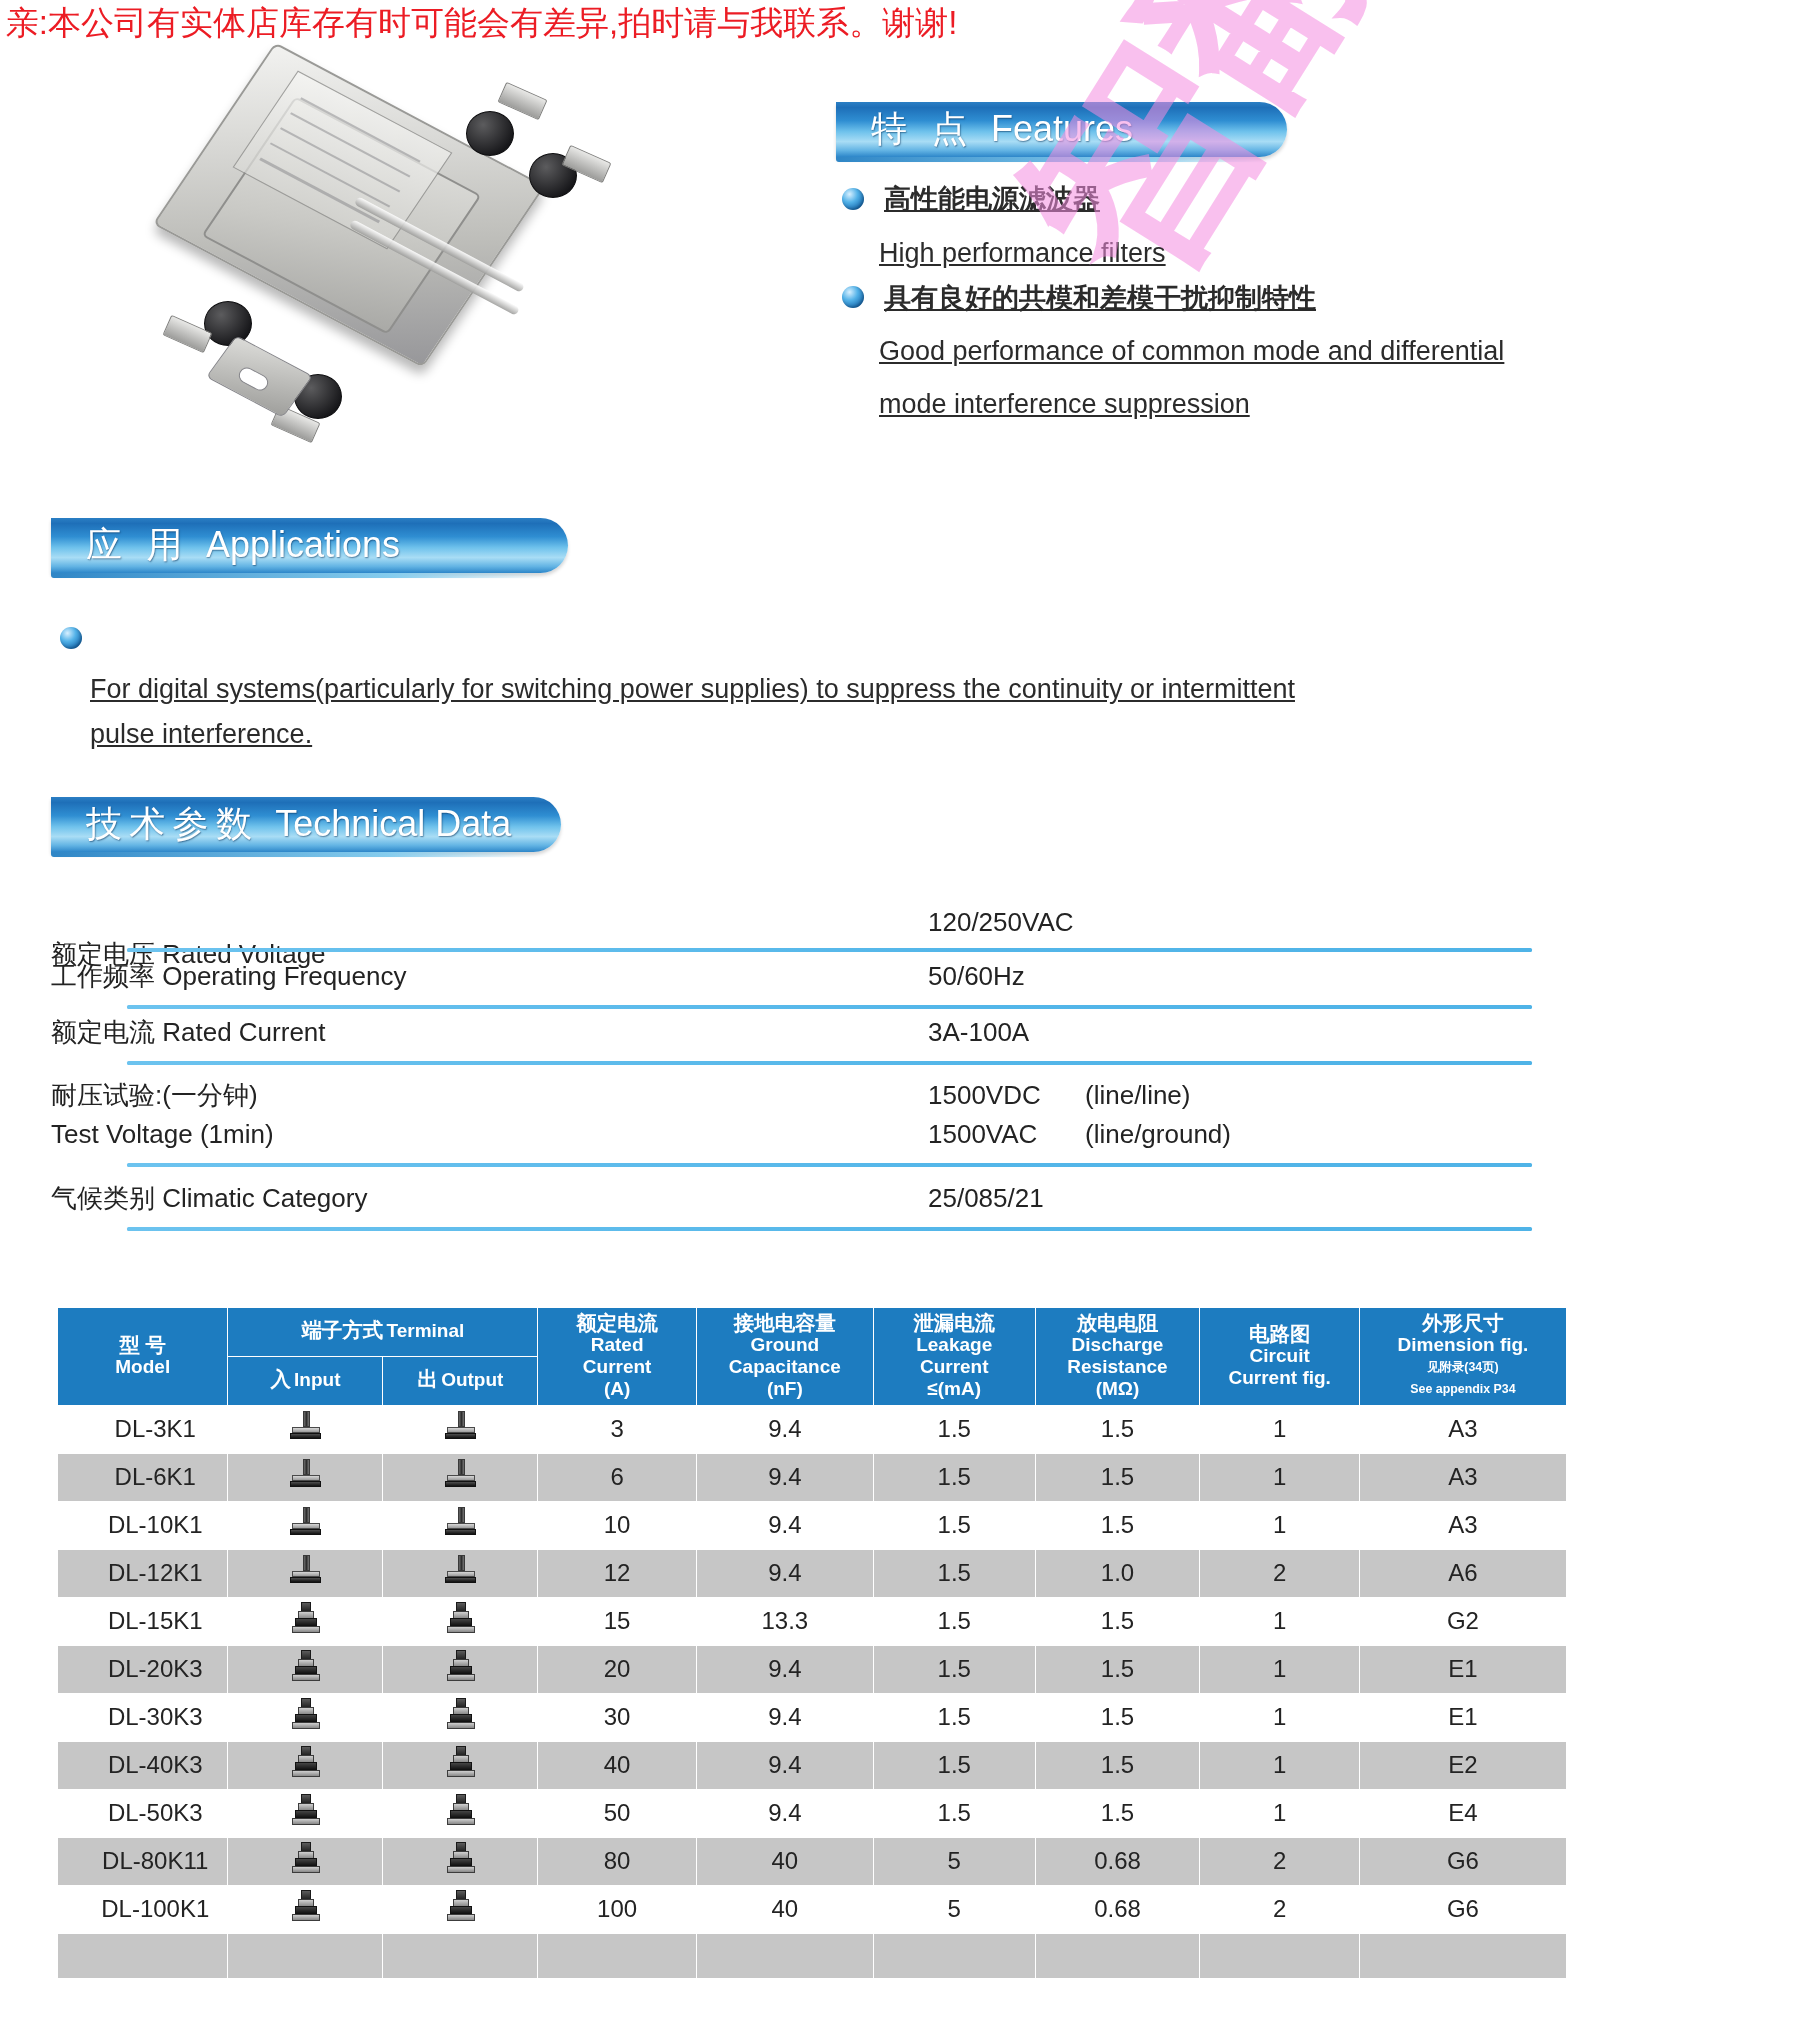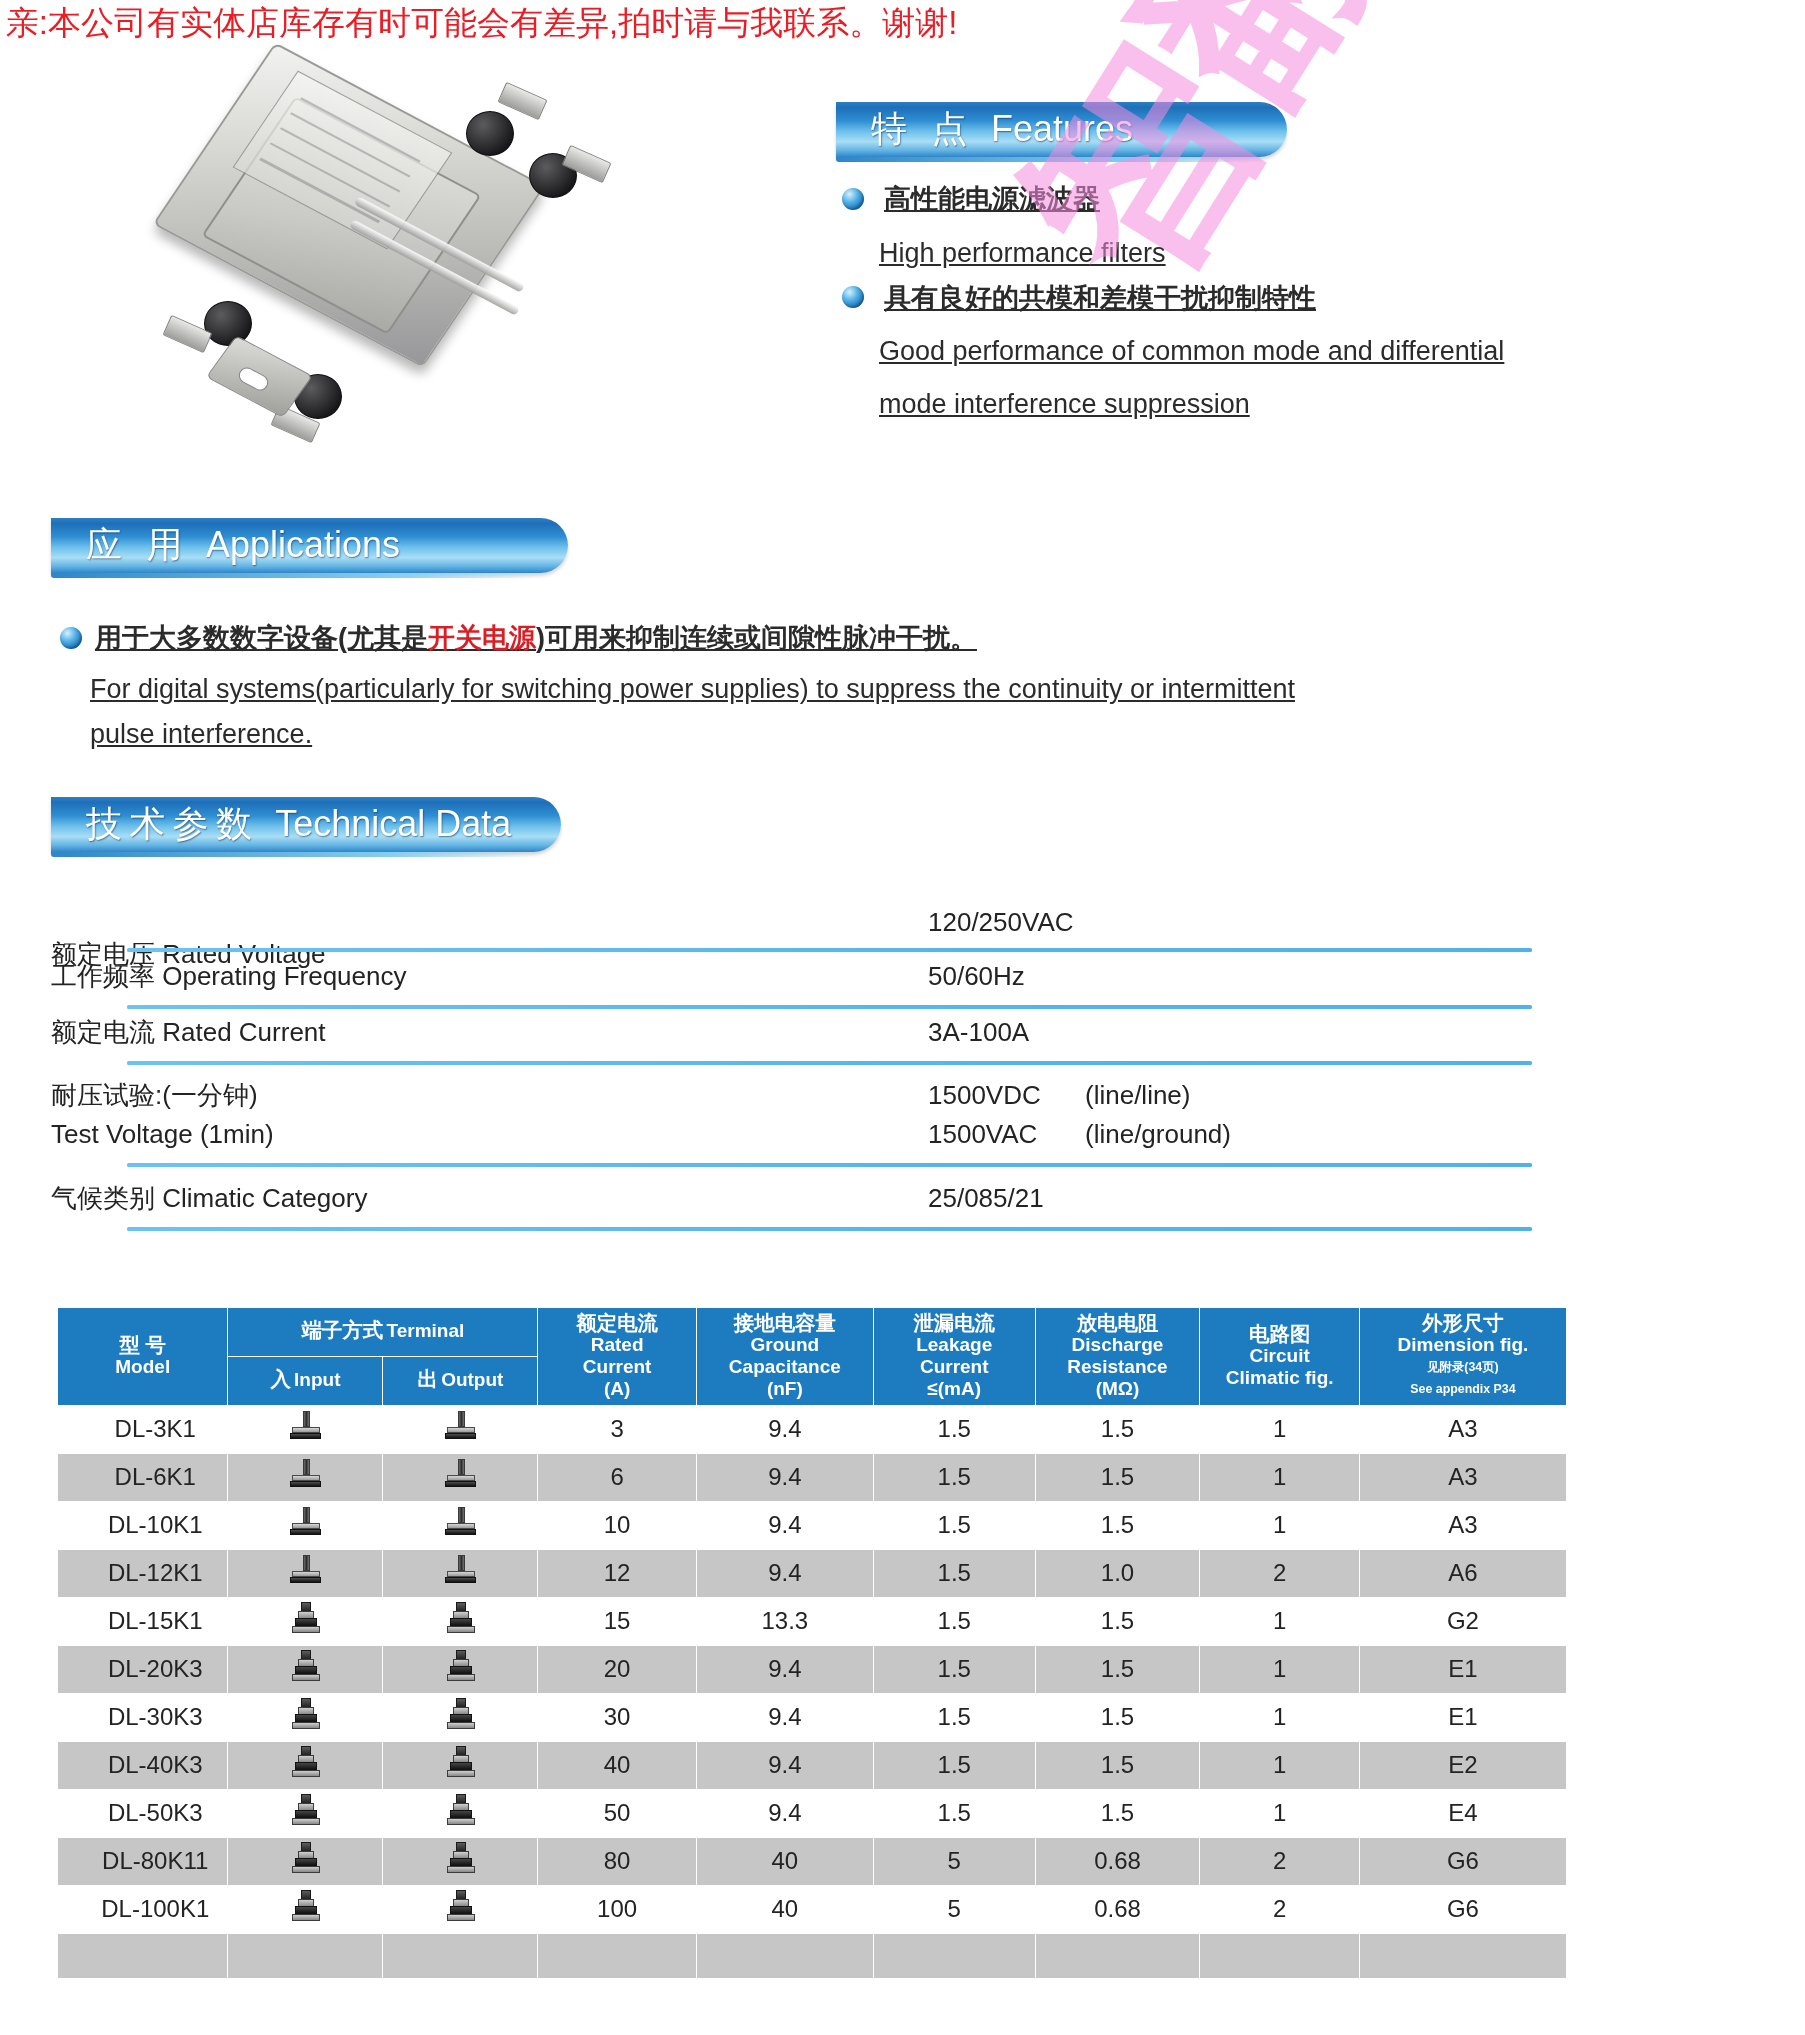--- a/index.html
+++ b/index.html
@@ -317,23 +317,20 @@
   <div class="ftext" style="left:879px; top:388px;">mode interference suppression</div>
 
   <div class="banner" style="left:51px; top:518px; width:517px;">
     <div class="btxt">
       <span class="cn">应 用</span><span>Applications</span>
     </div>
     <div class="underbar" style="width:489px;"></div>
   </div>
 
   <div class="bullet" style="left:60px; top:627px;"></div>
-  <div class="ftext cnline" style="left:95px; top:622px;">
-    <span>用于大多数数字设备(尤其是</span><span class="hl-red">开关电源</span><span>)可用来抑制连续或间隙性脉冲干扰。</span>
-  </div>
   <div class="ftext" style="left:90px; top:673px;">For digital systems(particularly for switching power supplies) to suppress the continuity or intermittent</div>
   <div class="ftext" style="left:90px; top:718px;">pulse interference.</div>
 
   <div class="banner" style="left:51px; top:797px; width:510px;">
     <div class="btxt">
       <span class="cn">技术参数</span><span>Technical Data</span>
     </div>
     <div class="underbar" style="width:482px;"></div>
   </div>
 
@@ -405,21 +402,21 @@
         </th>
         <th rowspan="2">
           <span class="th-cn">放电电阻</span>
           <span class="th-en">Discharge</span>
           <span class="th-en">Resistance</span>
           <span class="th-en">(MΩ)</span>
         </th>
         <th rowspan="2">
           <span class="th-cn">电路图</span>
           <span class="th-en">Circuit</span>
-          <span class="th-en">Climatic fig.</span>
+          <span class="th-en">Current fig.</span>
         </th>
         <th rowspan="2">
           <span class="th-cn">外形尺寸</span>
           <span class="th-en">Dimension fig.</span>
           <span class="th-sm">见附录(34页)</span>
           <span class="th-sm">See appendix P34</span>
         </th>
       </tr>
       <tr>
         <th>

